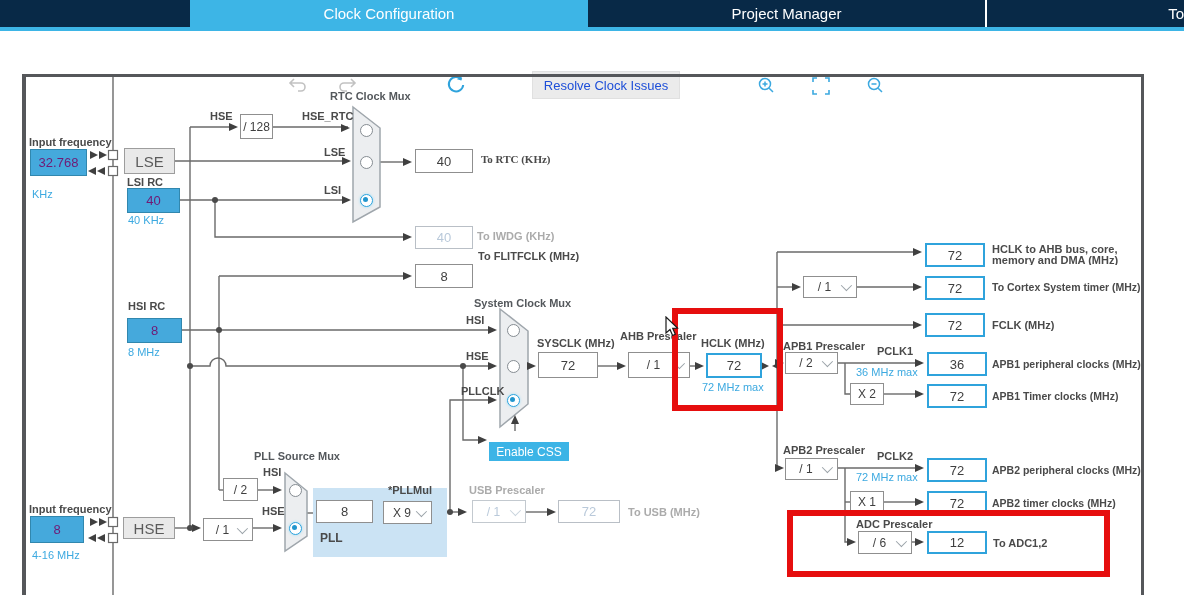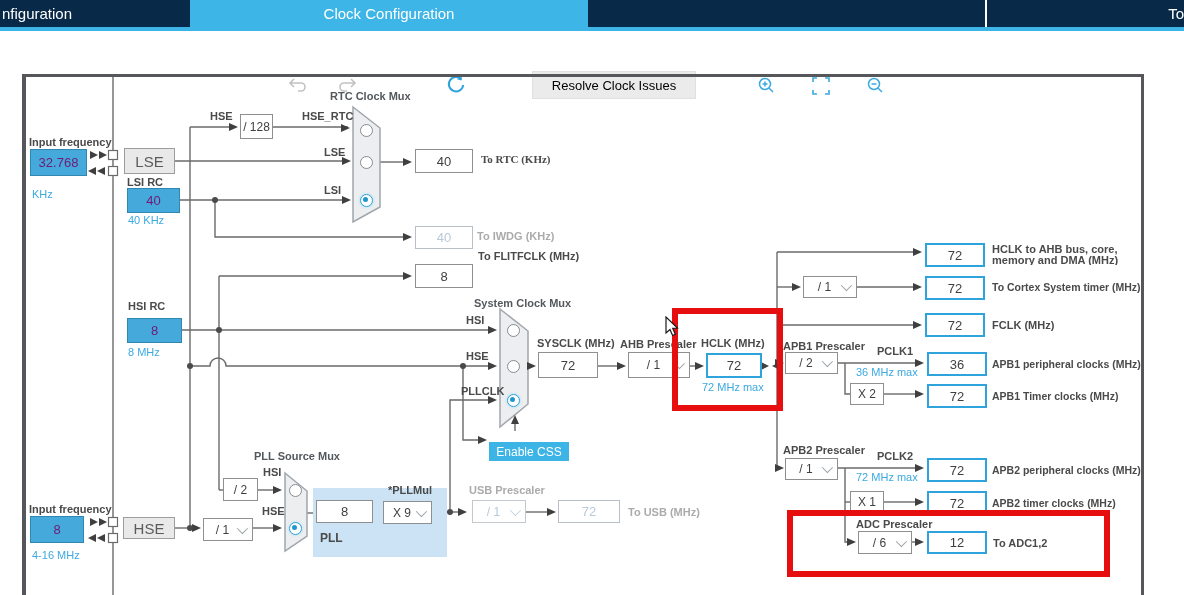--- a/index.html
+++ b/index.html
@@ -8,22 +8,22 @@
   
   .tabbar{position:absolute;left:0;top:0;width:1184px;height:27px;background:#082947;}
   .tab{position:absolute;top:0;height:27px;display:flex;align-items:center;justify-content:center;
        color:#fff;font-size:15px;cursor:default;}
   .tab.active{background:#3DB5E6;}
   .tab-divider{position:absolute;top:0;width:2px;height:27px;background:#fff;}
   .tabstrip{position:absolute;left:0;top:27px;width:1184px;height:4px;background:#3DB5E6;}
   
   .toolbar{position:absolute;left:0;top:31px;width:1184px;height:43px;background:#fff;}
   .tbtn{position:absolute;background:none;border:none;padding:0;}
-  .resolve-btn{position:absolute;left:532px;top:40px;width:164px;height:28px;background:#EBEBEB;
-       border:1px solid #E0E0E0;color:#000000;font-size:13px;font-family:"Liberation Sans",sans-serif;}
+  .resolve-btn{position:absolute;left:532px;top:40px;width:148px;height:28px;background:#EBEBEB;
+       border:1px solid #E0E0E0;color:#1d4ed8;font-size:13px;font-family:"Liberation Sans",sans-serif;}
   
   .canvas-border{position:absolute;left:22px;top:74px;width:1115px;height:530px;
        border:3px solid #55575A;border-left-width:4px;background:transparent;}
   .wires{position:absolute;left:0;top:0;width:1184px;height:595px;pointer-events:none;}
   
   .lbl{position:absolute;font-size:11px;font-weight:bold;color:#4A4A4A;white-space:nowrap;}
   .lbl.blue{color:#3CA9E0;font-weight:normal;}
   .lbl.gray{color:#ABABAB;}
   .lbl.title{color:#54585C;}
   .lbl.small{font-size:10.5px;}
@@ -54,25 +54,25 @@
   .redbox{position:absolute;border:6px solid #E60E0E;box-sizing:border-box;}
   .cliplbl{position:absolute;height:21px;overflow:hidden;line-height:11px;font-size:11px;
          font-weight:bold;color:#4A4A4A;white-space:nowrap;}
 </style>
 </head>
 <body>
 
 <div class="screen">
 
   <div class="tabbar">
-    <div class="tab" style="left:0;width:190px;justify-content:flex-start;padding-left:2px;">
-      <span>nfiguration</span>
-    </div>
     <div class="tab active" style="left:190px;width:398px;">
       <span>Clock Configuration</span>
+    </div>
+    <div class="tab" style="left:588px;width:397px;">
+      <span>Project Manager</span>
     </div>
     <div class="tab-divider" style="left:985px;"></div>
     <div class="tab" style="left:988px;width:196px;justify-content:flex-end;padding-right:9px;">
       <span>To</span>
     </div>
   </div>
   <div class="tabstrip"></div>
 
   <div class="toolbar">
     <button class="tbtn" style="left:288px;top:46px;">
@@ -239,21 +239,21 @@
   <div class="lbl" style="left:481px;top:153px;font-family:Liberation Serif, serif;">To RTC (KHz)</div>
   <div class="lbl gray" style="left:477px;top:230px;">To IWDG (KHz)</div>
   <div class="lbl" style="left:478px;top:250px;">To FLITFCLK (MHz)</div>
   <div class="lbl" style="left:128px;top:300px;">HSI RC</div>
   <div class="lbl blue" style="left:128px;top:346px;">8 MHz</div>
   <div class="lbl title" style="left:474px;top:297px;">System Clock Mux</div>
   <div class="lbl" style="left:466px;top:314px;">HSI</div>
   <div class="lbl" style="left:466px;top:350px;">HSE</div>
   <div class="lbl" style="left:461px;top:385px;">PLLCLK</div>
   <div class="lbl" style="left:537px;top:337px;">SYSCLK (MHz)</div>
-  <div class="lbl" style="left:620px;top:338px;">AHB Prescaler</div>
+  <div class="lbl" style="left:620px;top:330px;">AHB Prescaler</div>
   <div class="lbl" style="left:701px;top:337px;">HCLK (MHz)</div>
   <div class="lbl blue" style="left:702px;top:381px;">72 MHz max</div>
   <div class="cliplbl" style="left:992px;top:244px;width:155px;">
     <span>HCLK to AHB bus, core,</span><br>
     <span>memory and DMA (MHz)</span>
   </div>
   <div class="lbl small" style="left:992px;top:281px;">To Cortex System timer (MHz)</div>
   <div class="lbl" style="left:992px;top:319px;">FCLK (MHz)</div>
   <div class="lbl" style="left:783px;top:340px;">APB1 Prescaler</div>
   <div class="lbl" style="left:877px;top:345px;">PCLK1</div>

